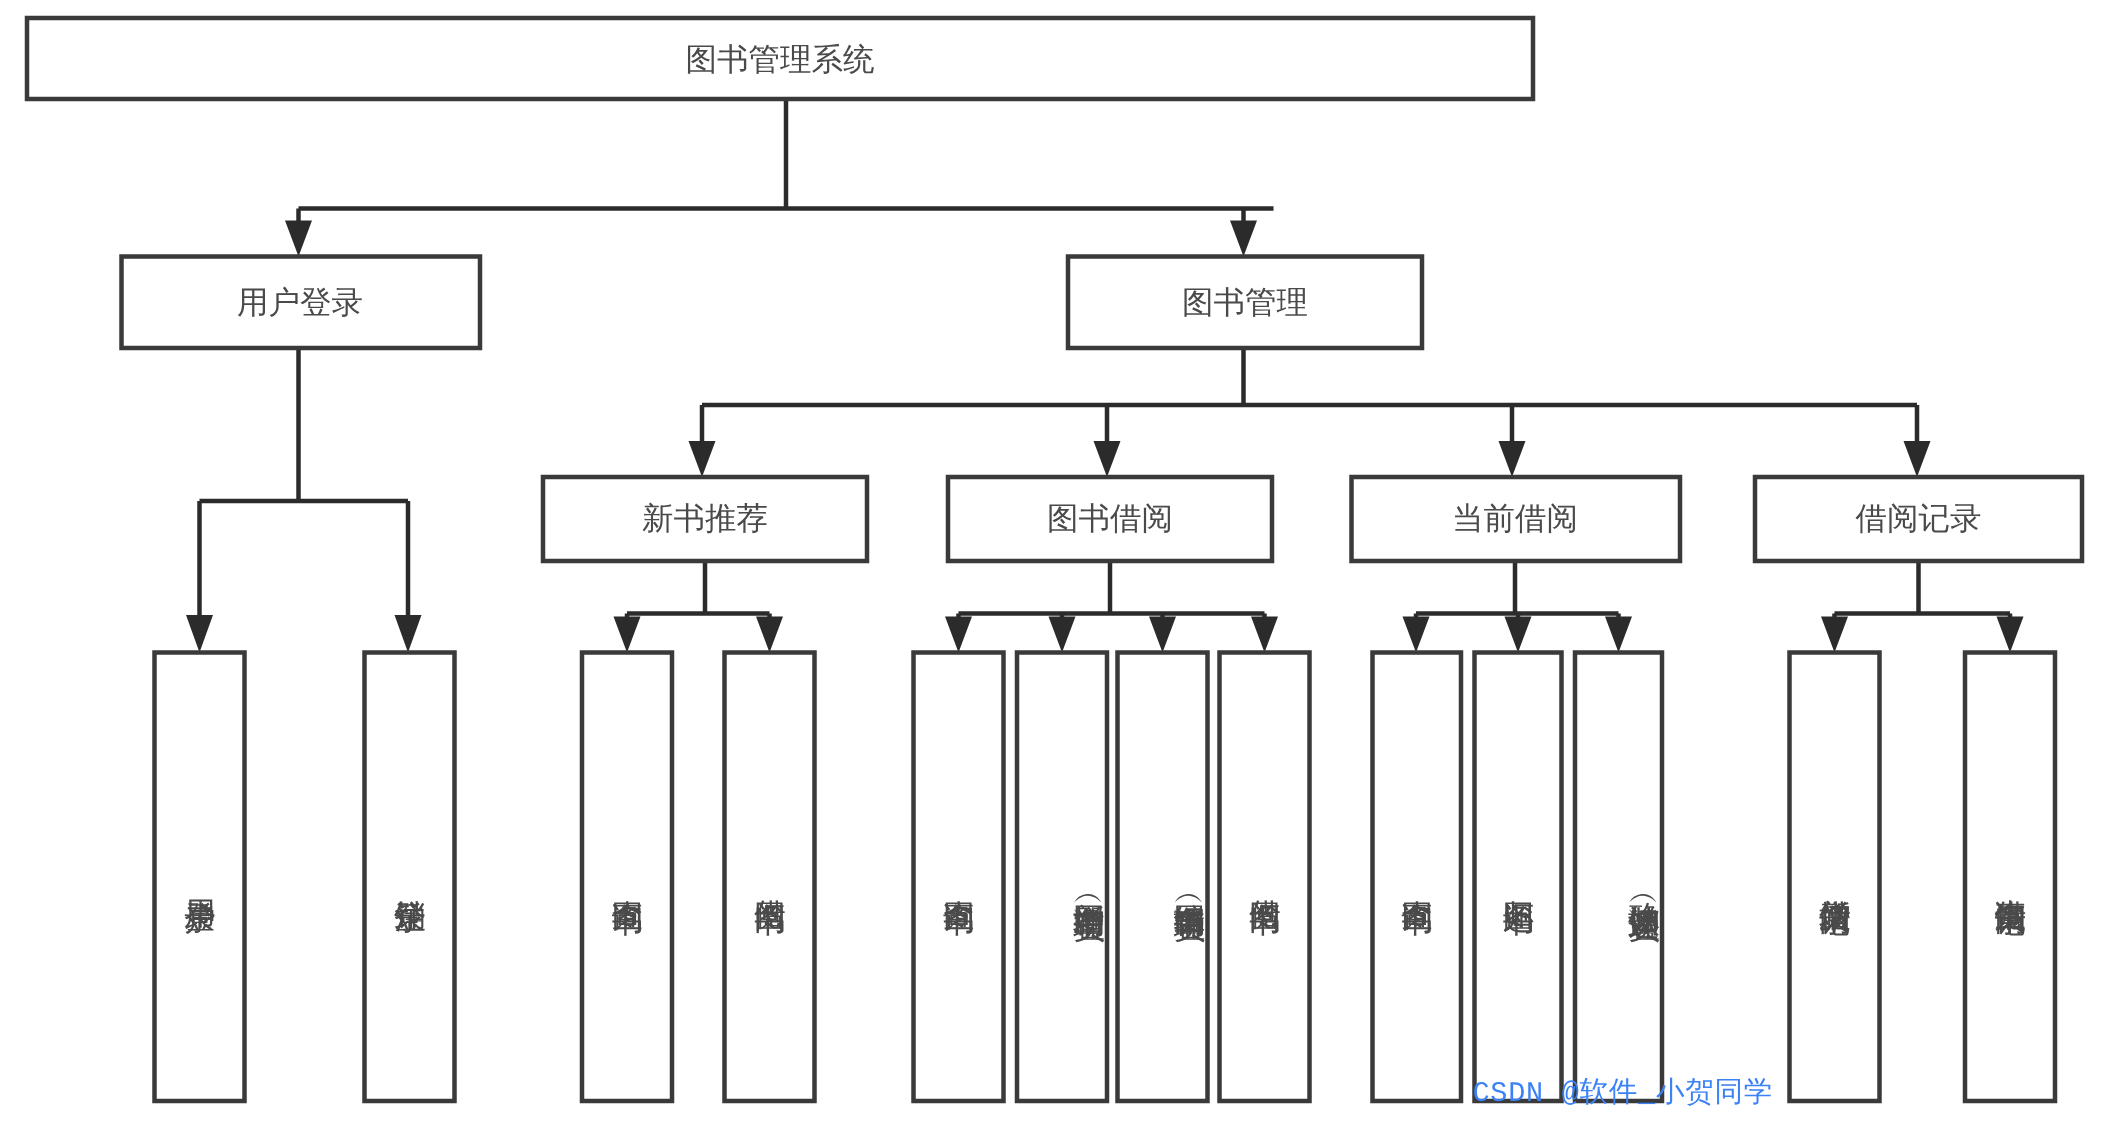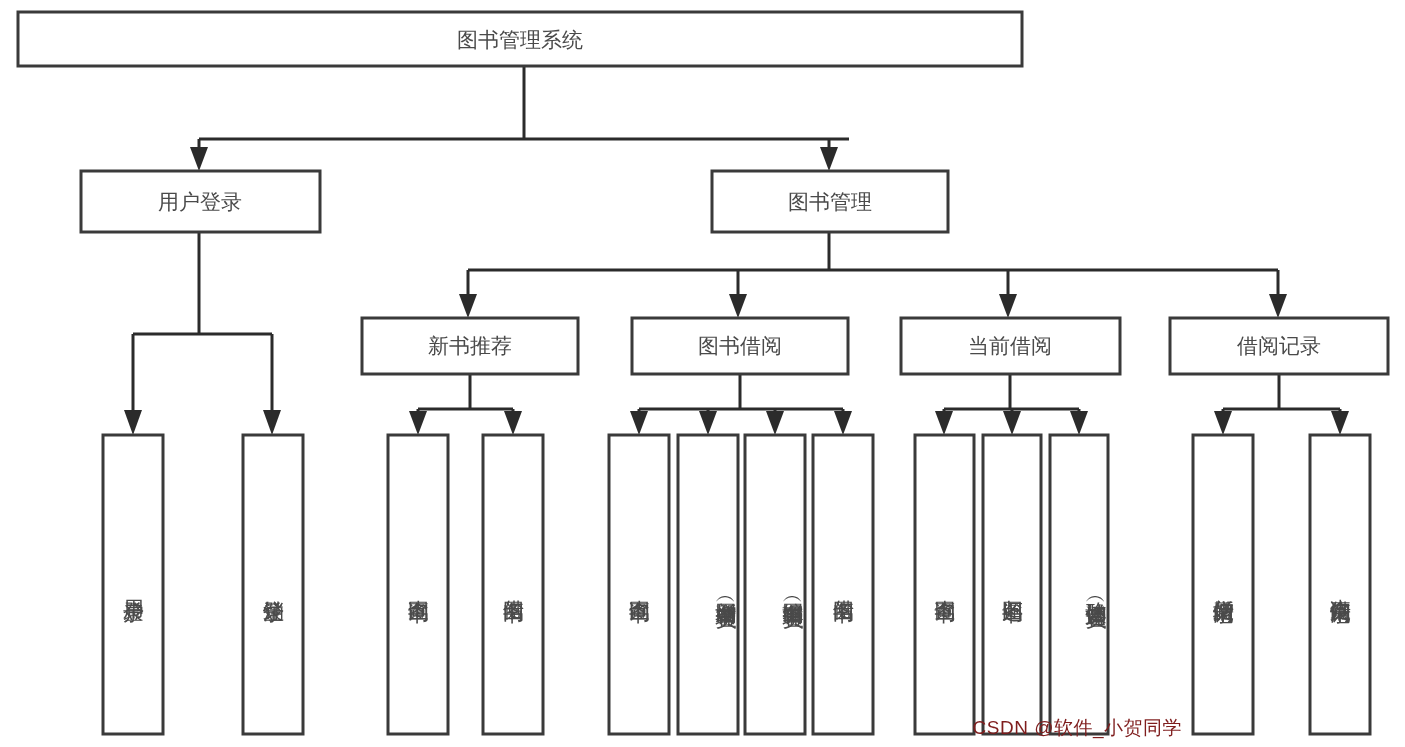--- a/index.html
+++ b/index.html
@@ -61,22 +61,22 @@
     writing-mode: vertical-rl;
     text-orientation: upright;
     letter-spacing: 1px;
     white-space: nowrap;
     pointer-events: none;
   }
   .watermark {
     position: absolute;
     right: 8px;
     bottom: 6px;
-    color: #7f1d1d;
-    font-family: Liberation Sans, sans-serif;
+    color: #3b82f6;
+    font-family: Liberation Mono, monospace;
     font-size: 19px;
     letter-spacing: 0.5px;
     white-space: nowrap;
   }
 </style>
 </head>
 <body>
 
 <div id="diagram-root">
 

